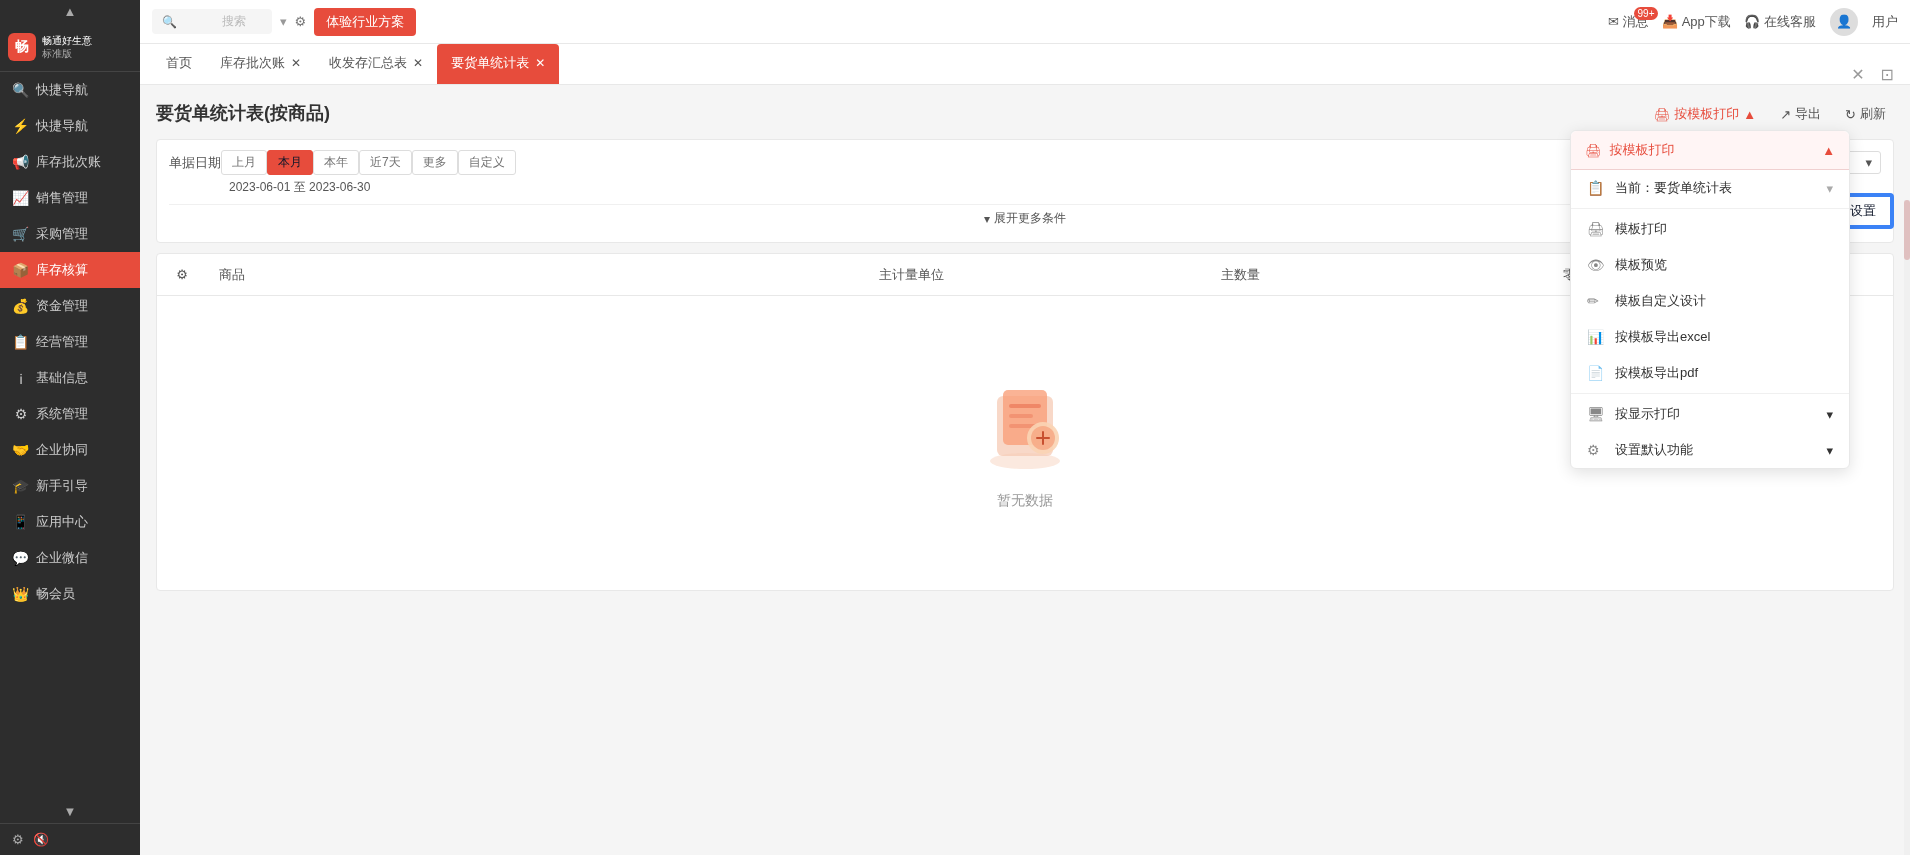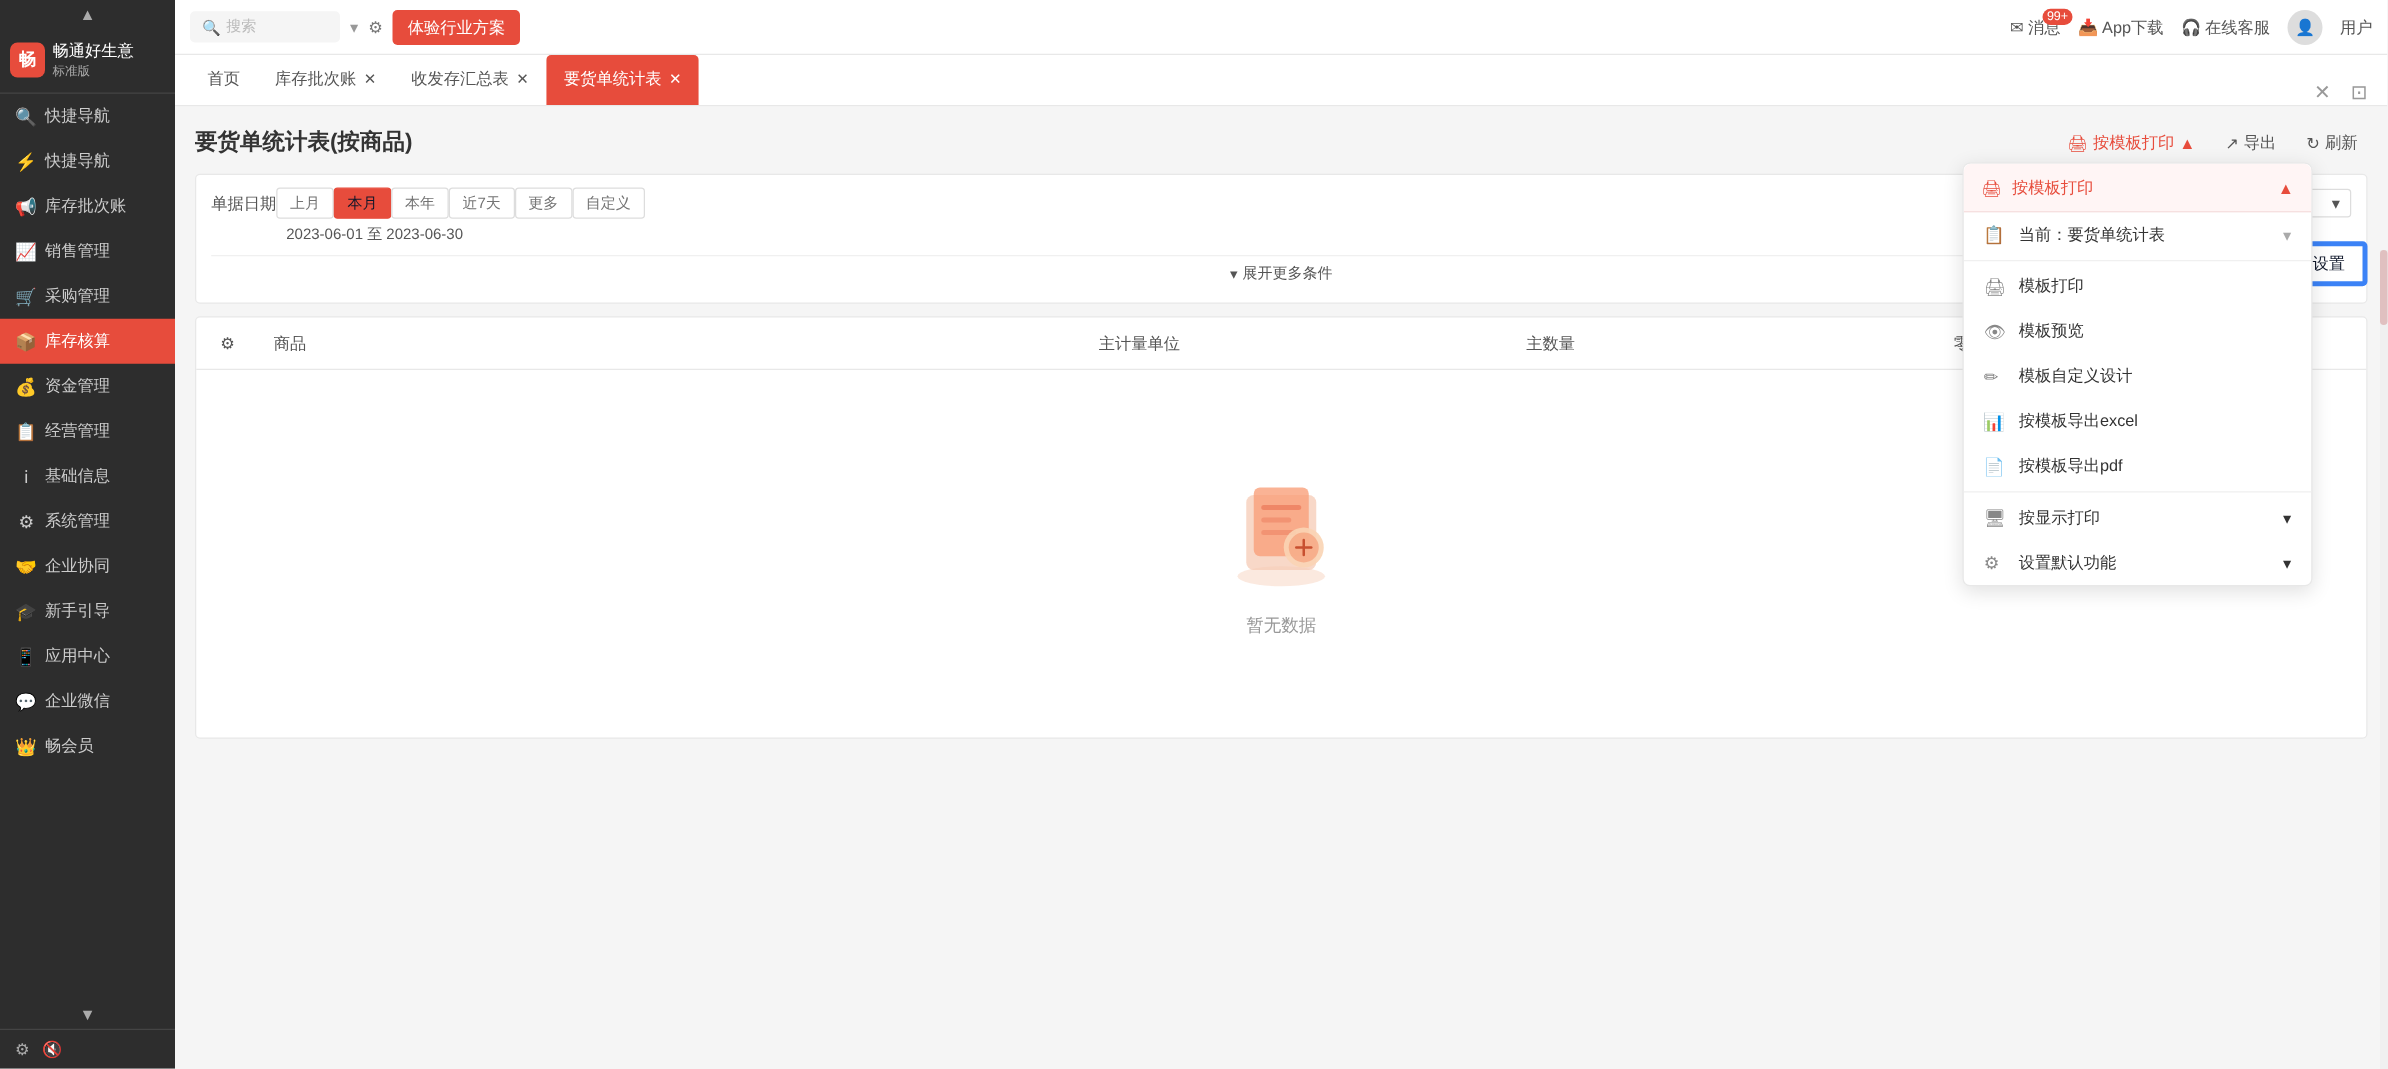--- a/index.html
+++ b/index.html
@@ -22,21 +22,21 @@
       gap: 6px;
       border-bottom: 1px solid #444;
     }
     .sidebar-logo-icon {
       width: 28px; height: 28px;
       background: #e74c3c;
       border-radius: 6px;
       display: flex; align-items: center; justify-content: center;
       color: white; font-size: 14px; font-weight: bold;
     }
-    .sidebar-logo-text { font-size: 13px; color: #fff; line-height: 1.3; }
+    .sidebar-logo-text { font-size: 10px; color: #fff; line-height: 1.3; }
     .sidebar-logo-sub { font-size: 10px; color: #aaa; }
     .sidebar-nav { flex: 1; overflow-y: auto; }
     .sidebar-item {
       display: flex; align-items: center; gap: 6px;
       padding: 9px 12px;
       color: #ccc; cursor: pointer; font-size: 13px;
     }
     .sidebar-item.active { background: #e74c3c; color: #fff; }
     .sidebar-item-icon { width: 18px; height: 18px; display: flex; align-items: center; justify-content: center; font-size: 14px; }
     .sidebar-bottom {
@@ -300,21 +300,21 @@
     <span>⚙</span>
     <span>🔇</span>
   </div>
 </div>
 
 <div class="main">
 
   <div class="topbar">
     <div class="topbar-search">
       <span>🔍</span>
-      <span style="color:#bbb;font-size:12px;">搜索</span>
+      <span style="color:#bbb;font-size:12px;margin-left:41px;">搜索</span>
     </div>
     <span style="color:#999;cursor:pointer;">▾</span>
     <span class="gear-icon" style="color:#777;">⚙</span>
     <button class="topbar-btn">体验行业方案</button>
     <div class="topbar-spacer"></div>
     <div class="topbar-actions">
       <div class="topbar-badge">
         <span>✉</span>
         <span>消息</span>
         <span class="badge-num">99+</span>

